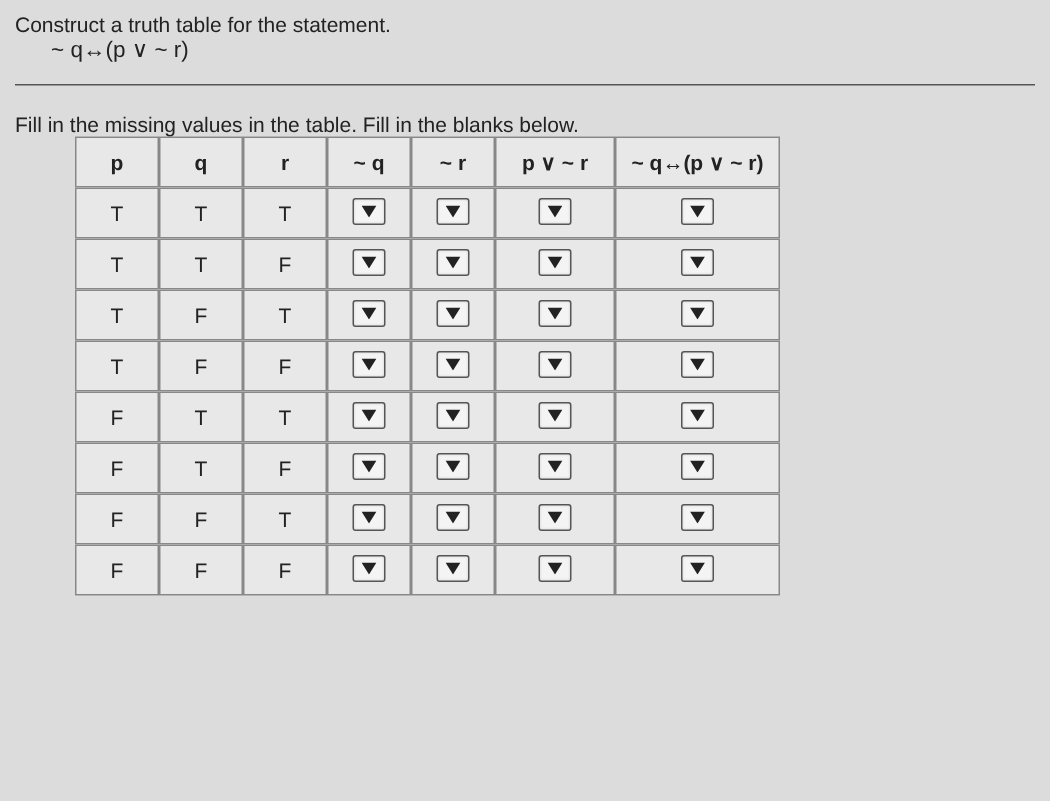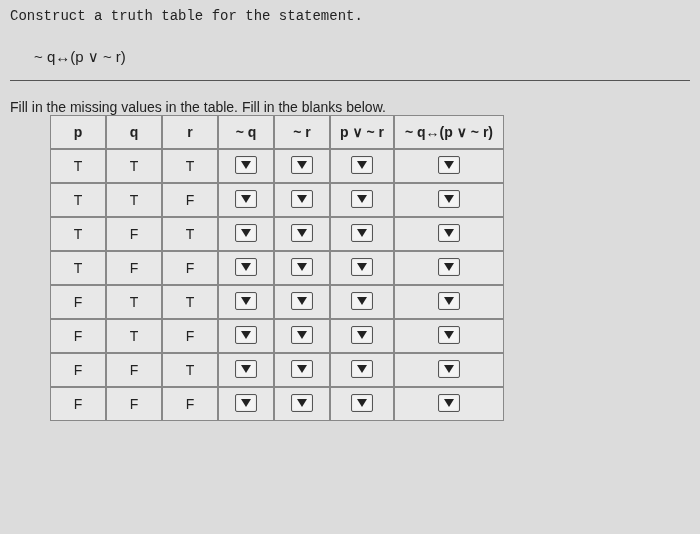--- a/index.html
+++ b/index.html
@@ -5,21 +5,21 @@
   * { box-sizing: border-box; margin: 0; padding: 0; }
   body {
     font-family: Arial, sans-serif;
     background: #dcdcdc;
     width: 700px;
     height: 534px;
     padding: 8px 10px;
     font-size: 14px;
     color: #222;
   }
-  .prompt-line1 { margin-bottom: 24px; font-family: Liberation Mono, monospace; }
+  .prompt-line1 { margin-bottom: 0; }
   .formula { margin-left: 24px; margin-bottom: 10px; font-family: Arial, sans-serif; font-size: 15px; }
   .divider {
     border: none;
     border-top: 1.5px solid #555;
     margin: 14px 0 18px 0;
   }
   .instruction { margin-bottom: 0; }
   .table-wrap { margin-left: 40px; }
   table {
     border-collapse: separate;
@@ -30,21 +30,21 @@
     background: #e8e8e8;
     text-align: center;
     vertical-align: middle;
     font-weight: normal;
     font-size: 14px;
     height: 34px;
     padding: 0;
   }
   th { font-weight: bold; }
   .col-narrow { width: 56px; }
-  .col-med { width: 64px; }
+  .col-med { width: 80px; }
   .col-wide { width: 110px; }
   .dropdown {
     display: inline-block;
     width: 22px;
     height: 18px;
     background: #f4f4f4;
     border: 1px solid #555;
     border-radius: 2px;
     position: relative;
     cursor: pointer;

